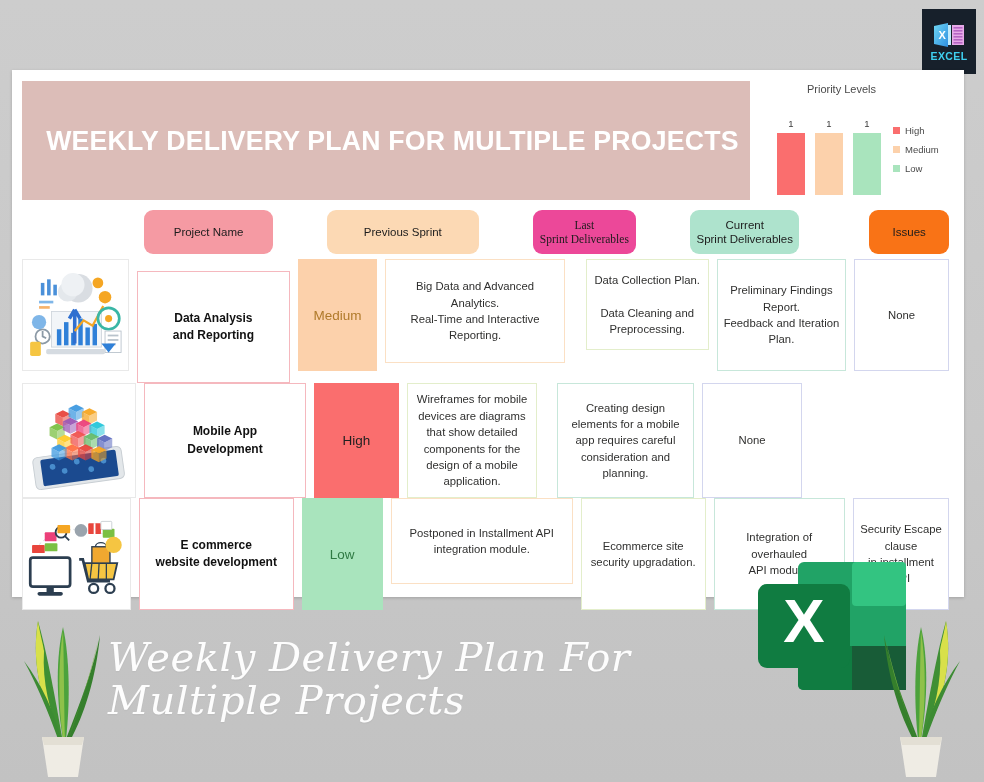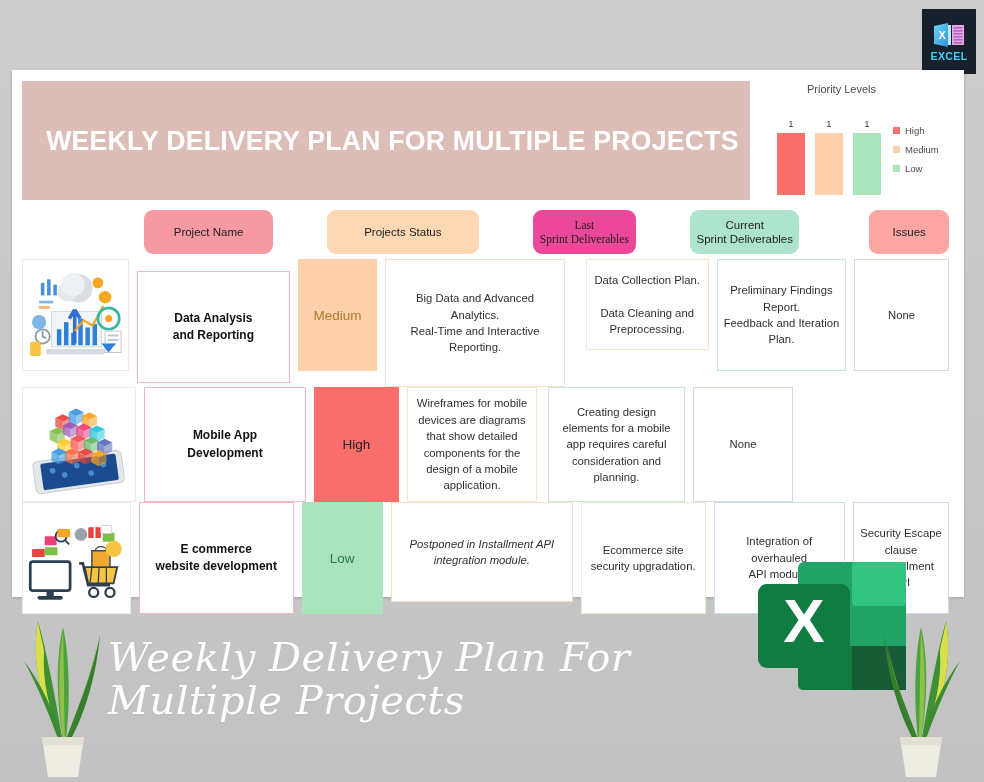--- a/index.html
+++ b/index.html
@@ -213,29 +213,29 @@
         </div>
     </div>
   </div>
 
   <div id="table-area">
     <div id="header-row">
         <div class="hcell" style="background: rgb(245, 154, 163); width: 162px;">
           <div>Project Name</div>
         </div>
         <div class="hcell" style="background: rgb(252, 217, 180); width: 190px;">
-          <div>Projects Status</div>
+          <div>Previous Sprint</div>
         </div>
         <div class="hcell" style="background: #ec4899; width: 130px; font-family: Liberation Serif, serif;">
           <div>Last<br>Sprint Deliverables</div>
         </div>
         <div class="hcell" style="background: rgb(174, 227, 205); width: 137px;">
           <div>Current<br>Sprint Deliverables</div>
         </div>
-        <div class="hcell" style="background: #fca5a5; width: 100px; margin-left: 16px;">
+        <div class="hcell" style="background: #f97316; width: 100px; margin-left: 16px;">
           <div>Issues</div>
         </div>
       </div>
     <div id="body-rows">
         <div class="trow">
           <div class="cell img-cell" style="width: 114px; height: 112px; margin-right: 8px;">
             <svg class="thumb" viewBox="0 0 118 108" aria-hidden="true">
       <circle cx="62" cy="24" r="16" fill="#d9dde2"></circle>
               <circle cx="50" cy="28" r="11" fill="#e4e8ec"></circle>
       <circle cx="56" cy="20" r="13" fill="#eef1f4"></circle>
@@ -276,21 +276,21 @@
       <circle cx="18" cy="62" r="8" fill="#7fb6e8"></circle>
       <path d="M88 86 L104 86 L96 96 Z" fill="#2f80d8"></path>
     </svg>
           </div>
           <div class="cell name-cell" style="width: 162px; height: 112px; margin-right: 8px; margin-top: 12px;">
             <div>Data Analysis<br>and Reporting</div>
           </div>
           <div class="cell prio-cell" style="width: 85px; height: 112px; margin-right: 8px; background: rgb(252, 209, 171); color: rgb(176, 122, 42);">
             <div>Medium</div>
           </div>
-          <div class="cell txt-cell" style="width: 190px; height: 128px; margin-right: 21px; border: 1px solid rgb(251, 224, 196);">
+          <div class="cell txt-cell" style="width: 190px; height: 104px; margin-right: 21px; border: 1px solid rgb(251, 224, 196);">
             <div>Big Data and Advanced<br>Analytics.<br>Real-Time and Interactive<br>Reporting.</div>
           </div>
           <div class="cell txt-cell" style="width: 130px; height: 91px; margin-right: 8px; border: 1px solid rgb(227, 238, 203);">
             <div>Data Collection Plan.<br><br>Data Cleaning and<br>Preprocessing.</div>
           </div>
           <div class="cell txt-cell" style="width: 137px; height: 112px; margin-right: 8px; border: 1px solid rgb(199, 231, 218);">
             <div>Preliminary Findings<br>Report.<br>Feedback and Iteration<br>Plan.</div>
           </div>
           <div class="cell txt-cell" style="width: 100px; height: 112px; margin-right: 8px; border: 1px solid rgb(211, 214, 238);">
             <div>None</div>
@@ -386,21 +386,21 @@
         <path d="M16 4 L8 8 L8 17 L16 13 Z" fill="#f5a623" opacity=".55"></path>
               </g>
     </svg>
           </div>
           <div class="cell name-cell" style="width: 162px; height: 115px; margin-right: 8px;">
             <div>Mobile App<br>Development</div>
           </div>
           <div class="cell prio-cell" style="width: 85px; height: 115px; margin-right: 8px; background: rgb(250, 110, 110); color: rgb(31, 31, 31);">
             <div>High</div>
           </div>
-          <div class="cell txt-cell" style="width: 130px; height: 115px; margin-right: 11px; border: 1px solid rgb(227, 238, 203);">
+          <div class="cell txt-cell" style="width: 130px; height: 115px; margin-right: 20px; border: 1px solid rgb(227, 238, 203);">
             <div>Wireframes for mobile<br>devices are diagrams<br>that show detailed<br>components for the<br>design of a mobile<br>application.</div>
           </div>
           <div class="cell txt-cell" style="width: 137px; height: 115px; margin-right: 8px; border: 1px solid rgb(199, 231, 218);">
             <div>Creating design<br>elements for a mobile<br>app requires careful<br>consideration and<br>planning.</div>
           </div>
           <div class="cell txt-cell" style="width: 100px; height: 115px; margin-right: 8px; border: 1px solid rgb(211, 214, 238);">
             <div>None</div>
           </div>
         </div>
         <div class="trow">
@@ -434,21 +434,21 @@
     <rect x="86" y="18" width="12" height="9" rx="1" fill="#ffffff" stroke="#c8ced3"></rect>
     <circle cx="100" cy="44" r="9" fill="#f5c542"></circle>
   </svg>
           </div>
           <div class="cell name-cell" style="width: 162px; height: 112px; margin-right: 8px;">
             <div>E commerce<br>website development</div>
           </div>
           <div class="cell prio-cell" style="width: 85px; height: 112px; margin-right: 8px; background: rgb(169, 228, 189); color: rgb(47, 122, 67);">
             <div>Low</div>
           </div>
-          <div class="cell txt-cell" style="width: 190px; height: 100px; margin-right: 8px; border: 1px solid rgb(251, 224, 196); font-style: italic;">
+          <div class="cell txt-cell" style="width: 190px; height: 86px; margin-right: 8px; border: 1px solid rgb(251, 224, 196);">
             <div>Postponed in Installment API<br>integration module.</div>
           </div>
           <div class="cell txt-cell" style="width: 130px; height: 112px; margin-right: 8px; border: 1px solid rgb(227, 238, 203);">
             <div>Ecommerce site<br>security upgradation.</div>
           </div>
           <div class="cell txt-cell" style="width: 137px; height: 112px; margin-right: 8px; border: 1px solid rgb(199, 231, 218);">
             <div>Integration of<br>overhauled<br>API module.</div>
           </div>
           <div class="cell txt-cell" style="width: 100px; height: 112px; margin-right: 8px; border: 1px solid rgb(211, 214, 238);">
             <div>Security Escape<br>clause<br>in installment<br>API</div>

